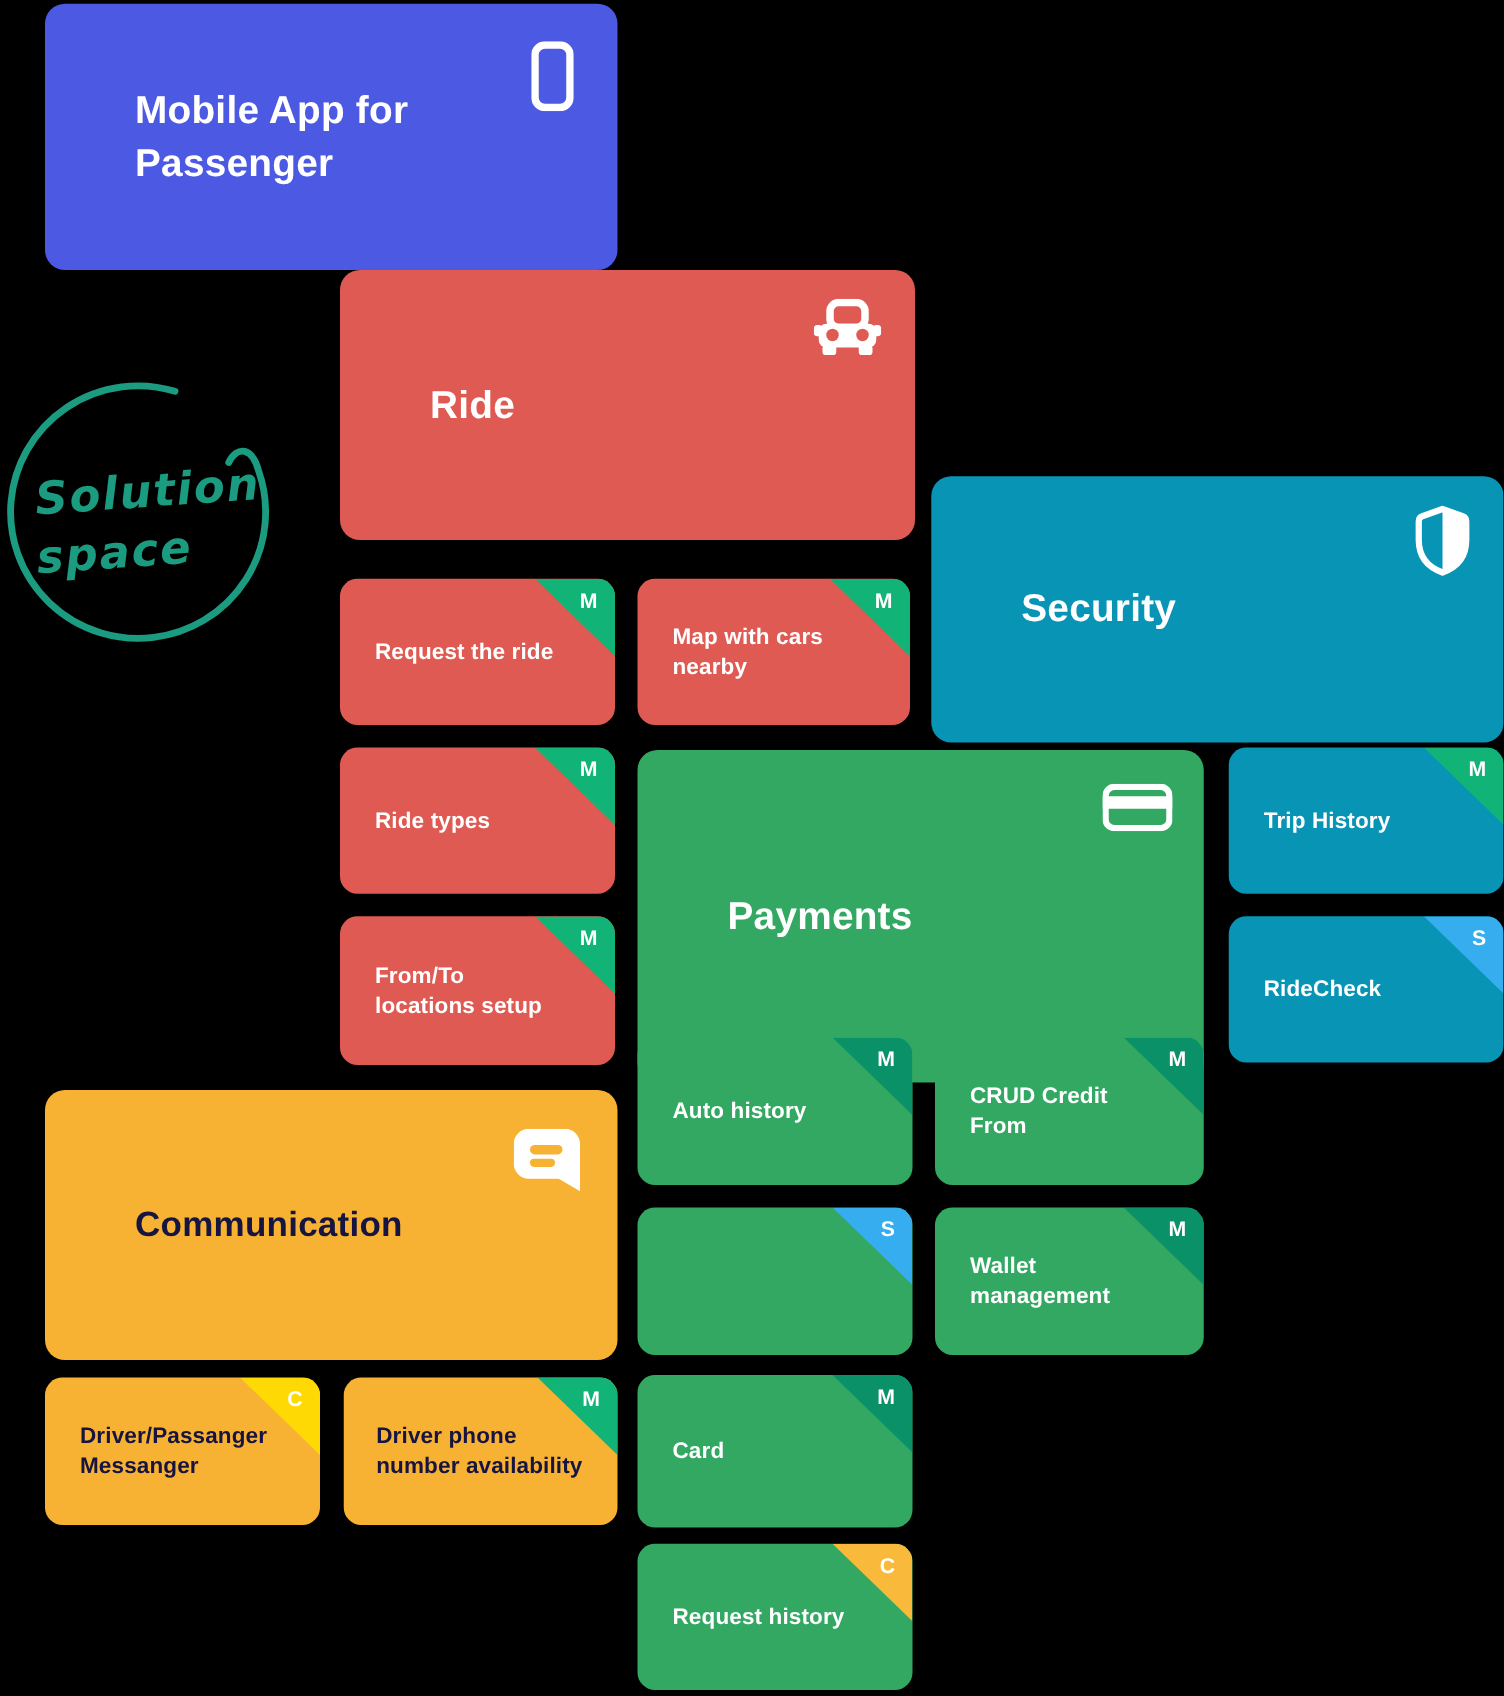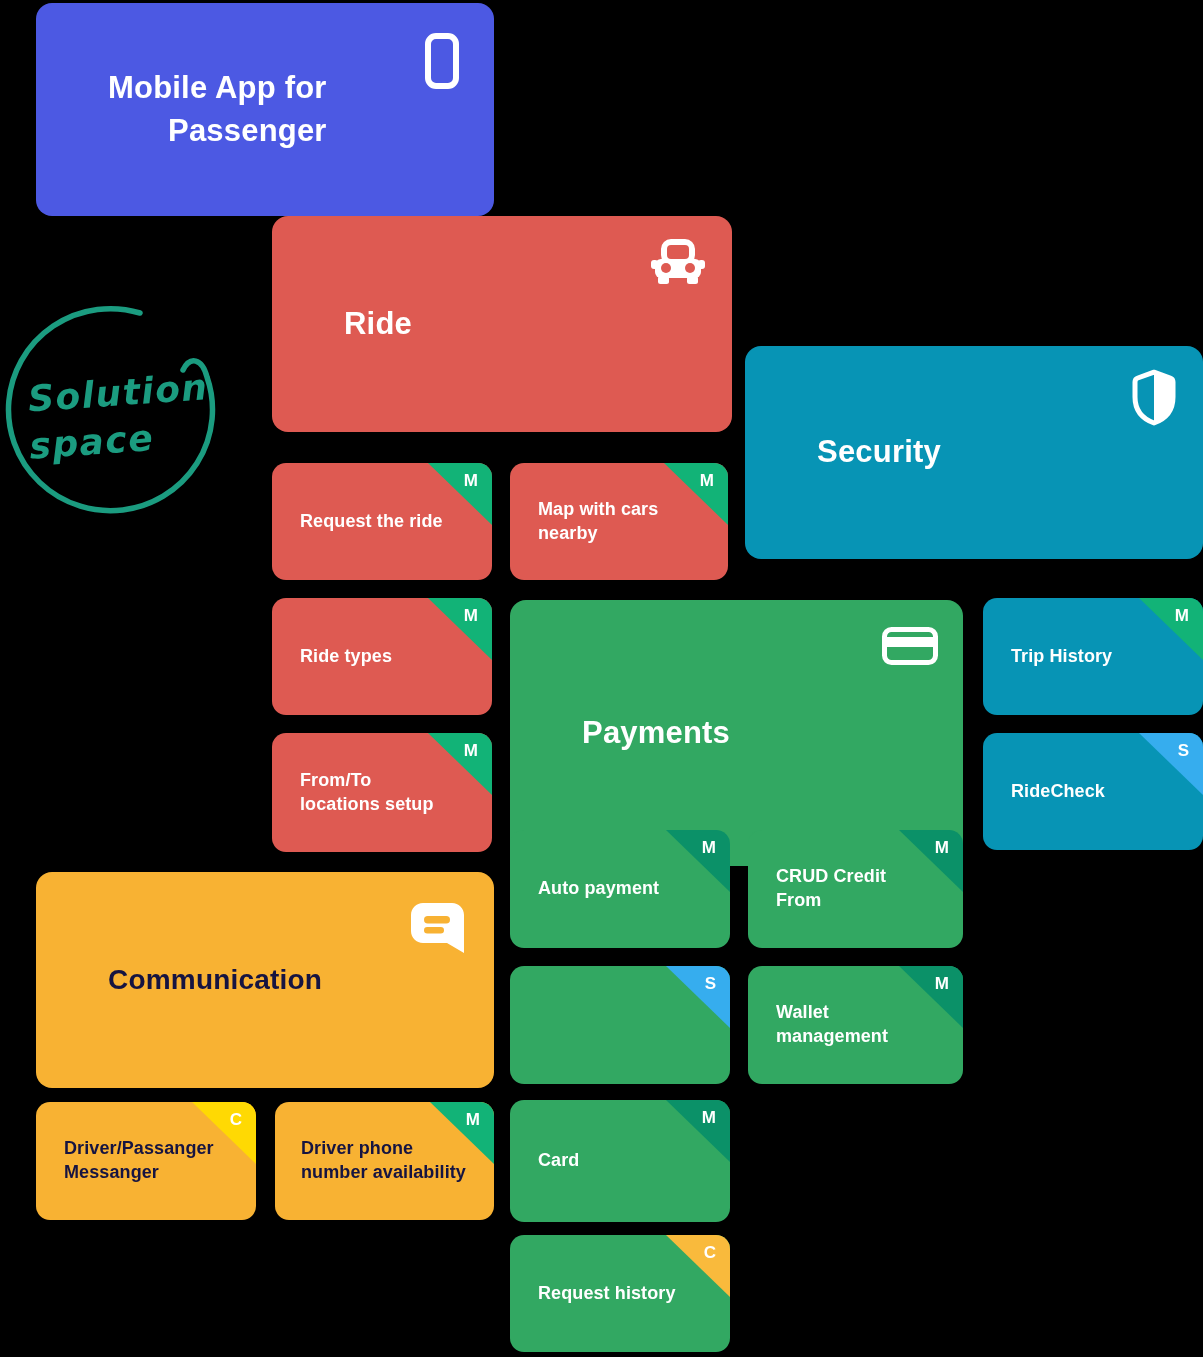--- a/index.html
+++ b/index.html
@@ -4,39 +4,39 @@
 <style>
   html,body{margin:0;padding:0;background:#000;}
   .canvas{
     position:relative;width:1203px;height:1357px;background:var(--background,#000);
     font-family:"Liberation Sans",sans-serif;overflow:hidden;
   }
   .card{position:absolute;display:flex;align-items:center;box-sizing:border-box;}
   .big{border-radius:16px;padding:0 110px 0 72px;}
   .sub{border-radius:14px;overflow:hidden;padding:0 20px 0 28px;}
   .big-title{font-size:31px;font-weight:700;line-height:1.36;letter-spacing:.2px;
-    color:var(--white-text);white-space:pre-line;text-align:right;}
+    color:var(--white-text);white-space:pre-line;}
   .sub-label{font-size:18px;font-weight:700;line-height:1.32;color:var(--white-text);
     white-space:pre-line;letter-spacing:.1px;}
   .on-amber .sub-label,.on-amber .big-title{color:var(--navy-text);}
   .corner{position:absolute;top:0;right:0;width:64px;height:62px;
     clip-path:polygon(0 0,100% 0,100% 100%);}
   .corner-emerald{background:var(--corner-emerald);}
   .corner-dark-green{background:var(--corner-dark-green);}
   .corner-blue{background:var(--corner-blue);}
   .corner-amber{background:var(--corner-amber);}
   .corner-yellow{background:var(--corner-yellow);}
   .badge{position:absolute;top:9px;right:14px;font-size:17px;font-weight:700;
     color:var(--white-text);line-height:1;}
   .big-icon{position:absolute;}
 
   
   #c-mobile{left:36px;top:3px;width:458px;height:213px;background:var(--indigo);}
   #c-ride{left:272px;top:216px;width:460px;height:216px;background:var(--red);}
-  #c-security{left:745px;top:346px;width:458px;height:213px;background:var(--teal);}
+  #c-security{left:745px;top:381px;width:458px;height:213px;background:var(--teal);}
   #c-payments{left:510px;top:600px;width:453px;height:266px;background:var(--green);}
   #c-comm{left:36px;top:872px;width:458px;height:216px;background:var(--amber);}
   #c-comm .big-title{font-size:28px;}
 
   
   #f-request{left:272px;top:463px;width:220px;height:117px;background:var(--red);}
   #f-map{left:510px;top:463px;width:218px;height:117px;background:var(--red);}
   #f-ridetypes{left:272px;top:598px;width:220px;height:117px;background:var(--red);}
   #f-fromto{left:272px;top:733px;width:220px;height:119px;background:var(--red);}
   #f-triphistory{left:983px;top:598px;width:220px;height:117px;background:var(--teal);}
@@ -146,21 +146,21 @@
   </div>
   <div class="card sub" id="f-ridecheck">
     <div class="corner corner-blue"></div>
     <span class="badge">S</span>
     <span class="sub-label">RideCheck</span>
   </div>
 
   <div class="card sub" id="f-autopay">
     <div class="corner corner-dark-green"></div>
     <span class="badge">M</span>
-    <span class="sub-label">Auto payment</span>
+    <span class="sub-label">Auto history</span>
   </div>
   <div class="card sub" id="f-crud">
     <div class="corner corner-dark-green"></div>
     <span class="badge">M</span>
     <span class="sub-label">CRUD Credit
 From</span>
   </div>
   <div class="card sub" id="f-corporate">
     <div class="corner corner-blue"></div>
     <span class="badge">S</span>

